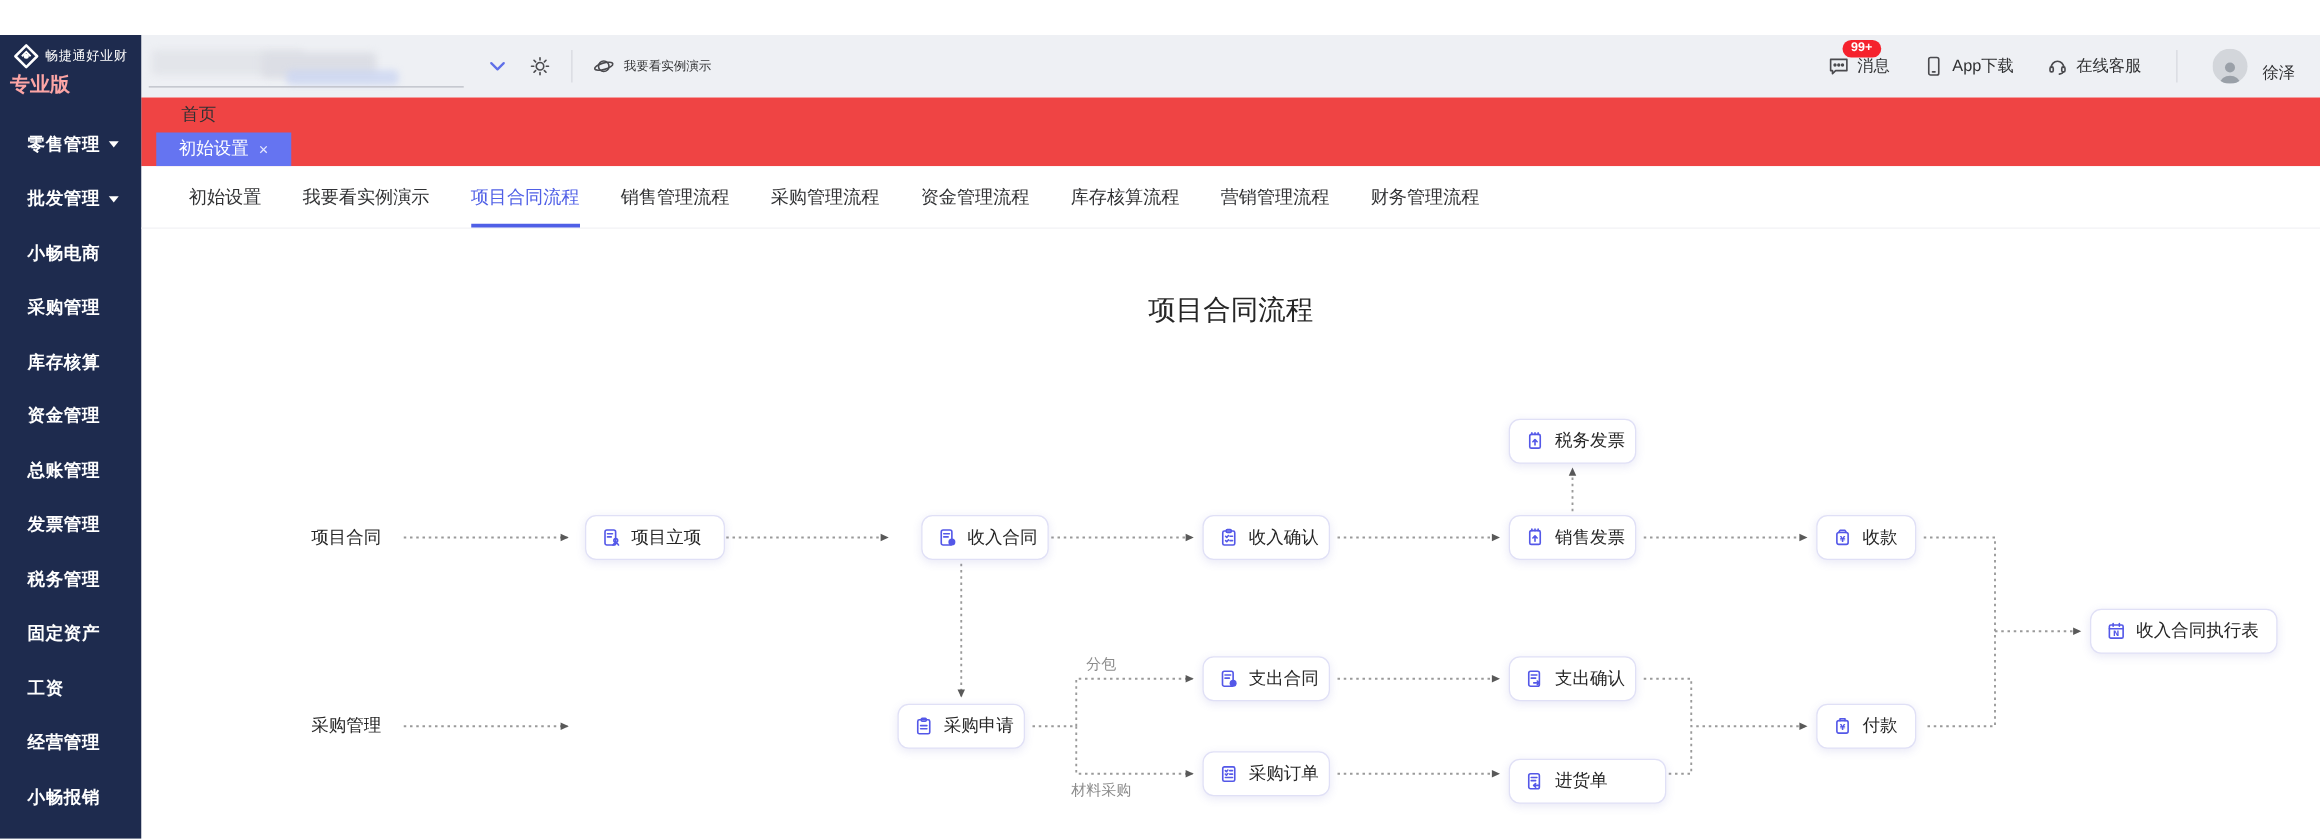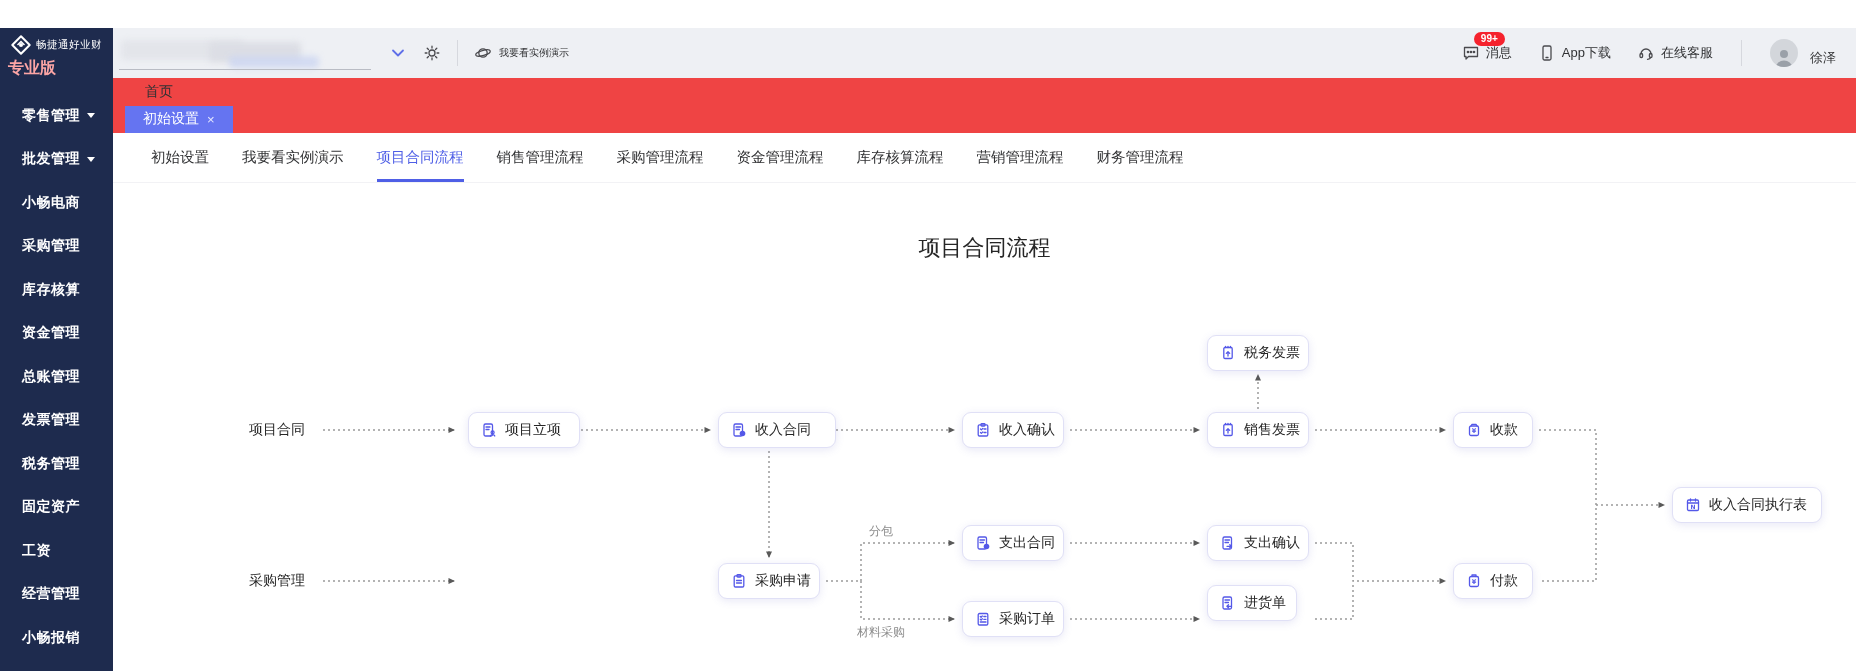--- a/index.html
+++ b/index.html
@@ -270,21 +270,21 @@
 
         <div class="node" style="left:355px;top:229px;width:112px">
           <svg class="nicon" viewBox="0 0 16 16">
               <rect x="3" y="2" width="8.5" height="12" rx="1.5"></rect>
               <path d="M5 5 H9 M5 7.5 H8"></path>
               <circle cx="11.6" cy="10.4" r="1.5"></circle>
               <path d="M9.4 14 a2.3 2 0 0 1 4.4 0"></path>
             </svg>
           <span class="nlabel">项目立项</span>
         </div>
-        <div class="node" style="left:605px;top:229px;width:118px">
+        <div class="node" style="left:624px;top:229px;width:102px">
           <svg class="nicon" viewBox="0 0 16 16">
               <rect x="3" y="2" width="8.5" height="12" rx="1.5"></rect>
               <path d="M5 5 H9.5 M5 7.5 H8.5"></path>
               <circle class="fillb" cx="11.5" cy="11.5" r="2.8"></circle>
               <path d="M11.5 10.3 V11.6 L12.4 12.2" stroke="#fff" stroke-width="0.9"></path>
             </svg>
           <span class="nlabel">收入合同</span>
         </div>
         <div class="node" style="left:849px;top:229px;width:102px">
           <svg class="nicon" viewBox="0 0 16 16">
@@ -344,21 +344,21 @@
             </svg>
           <span class="nlabel">支出确认</span>
         </div>
         <div class="node" style="left:849px;top:418px;width:102px">
           <svg class="nicon" viewBox="0 0 16 16">
               <rect x="3.2" y="2.5" width="9.6" height="11.5" rx="1.3"></rect>
               <path d="M5.3 5.5 l0.8 0.8 l1.2 -1.3 M8.8 5.5 h2.2 M5.3 8.3 l0.8 0.8 l1.2 -1.3 M8.8 8.3 h2.2 M5.3 11 h5.7"></path>
             </svg>
           <span class="nlabel">采购订单</span>
         </div>
-        <div class="node" style="left:1094px;top:402px;width:90px">
+        <div class="node" style="left:1094px;top:424px;width:126px">
           <svg class="nicon" viewBox="0 0 16 16">
               <rect x="3" y="2" width="8.5" height="12" rx="1.5"></rect>
               <path d="M5 5 H9.5 M5 7.5 H8.5"></path>
               <path d="M11.3 11.3 H7 M8.5 9.8 L6.9 11.3 L8.5 12.8"></path>
             </svg>
           <span class="nlabel">进货单</span>
         </div>
         <div class="node" style="left:1340px;top:380px;width:80px">
           <svg class="nicon" viewBox="0 0 16 16">
               <rect x="3.5" y="3.5" width="9" height="10" rx="1.5"></rect>

